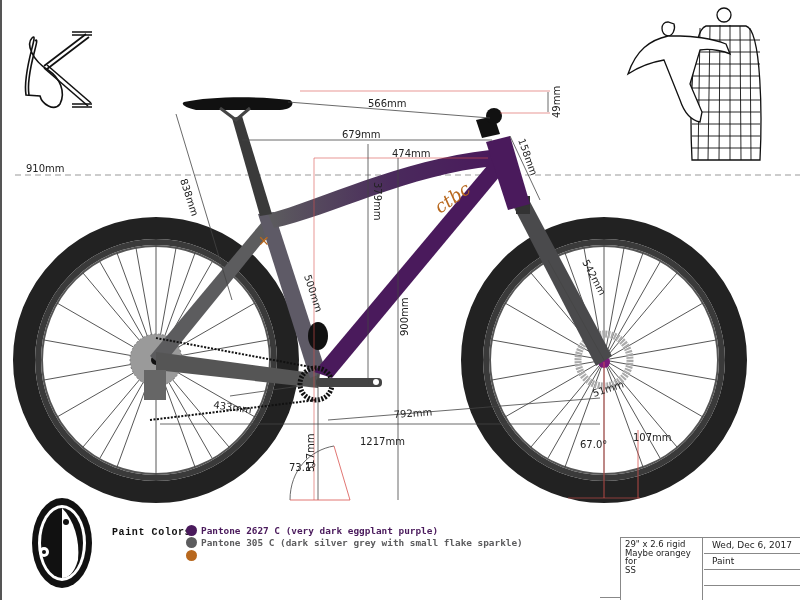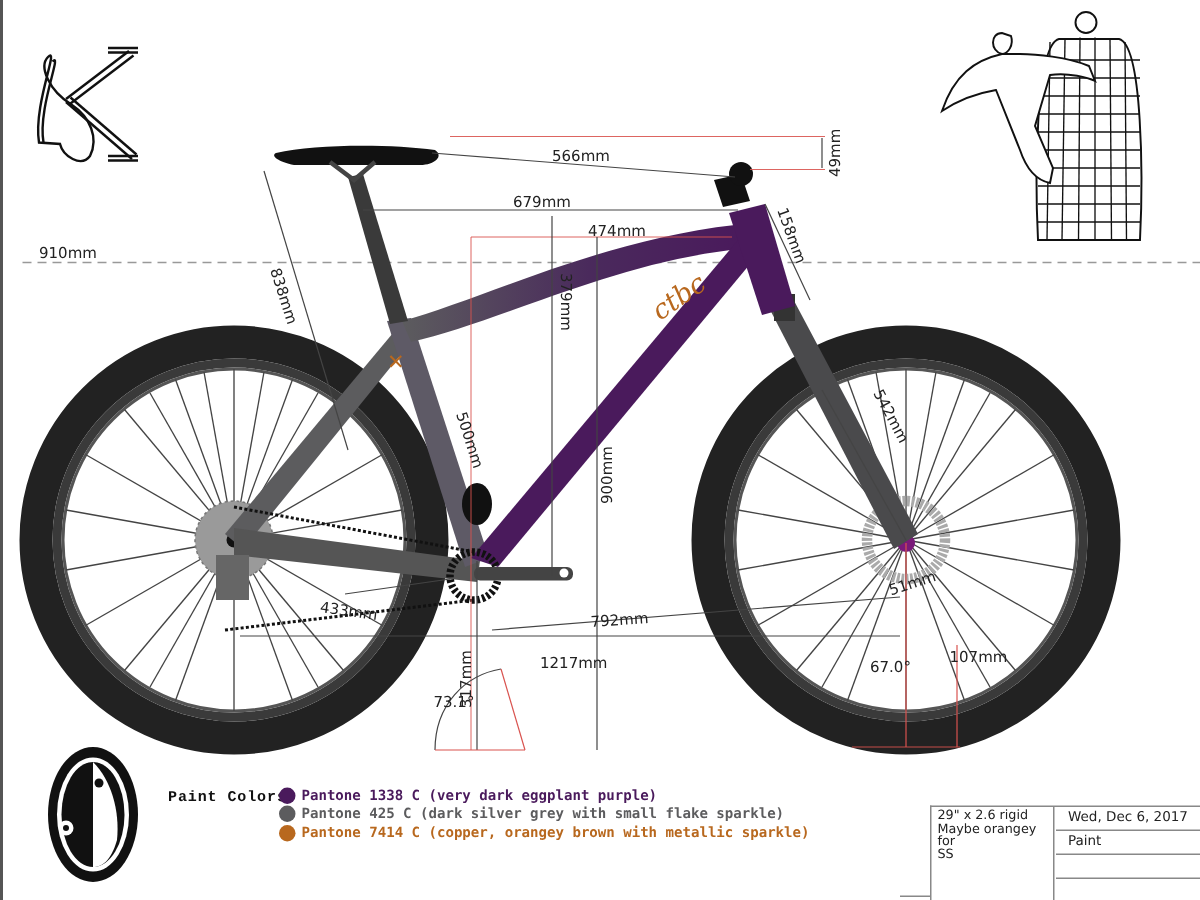--- a/index.html
+++ b/index.html
@@ -234,29 +234,28 @@
     <circle cx="66" cy="522" r="3" fill="#111"></circle>
     <circle cx="44" cy="552" r="5" fill="#fff"></circle>
     <circle cx="44" cy="552" r="2" fill="#111"></circle>
   </g>
 </svg>
 
 <div class="paint-title">Paint Colors</div>
 <div class="paint-list">
   <div class="paint-row">
     <span class="swatch" style="background:#4a1a5c"></span>
-    <span class="paint-text" style="color:#4a1a5c">Pantone 1338 C (very dark eggplant purple)</span>
+    <span class="paint-text" style="color:#4a1a5c">Pantone 2627 C (very dark eggplant purple)</span>
   </div>
   <div class="paint-row">
     <span class="swatch" style="background:#5c5c5e"></span>
-    <span class="paint-text" style="color:#5c5c5e">Pantone 425 C (dark silver grey with small flake sparkle)</span>
+    <span class="paint-text" style="color:#5c5c5e">Pantone 305 C (dark silver grey with small flake sparkle)</span>
   </div>
   <div class="paint-row">
     <span class="swatch" style="background:#b8681e"></span>
-    <span class="paint-text" style="color:#b8681e">Pantone 7414 C (copper, orangey brown with metallic sparkle)</span>
   </div>
 </div>
 
 <div class="tb-line-left"></div>
 <div class="title-block">
   <div class="tb-notes">
     <div>29" x 2.6 rigid</div>
     <div>Maybe orangey for</div>
     <div>SS</div>
   </div>

